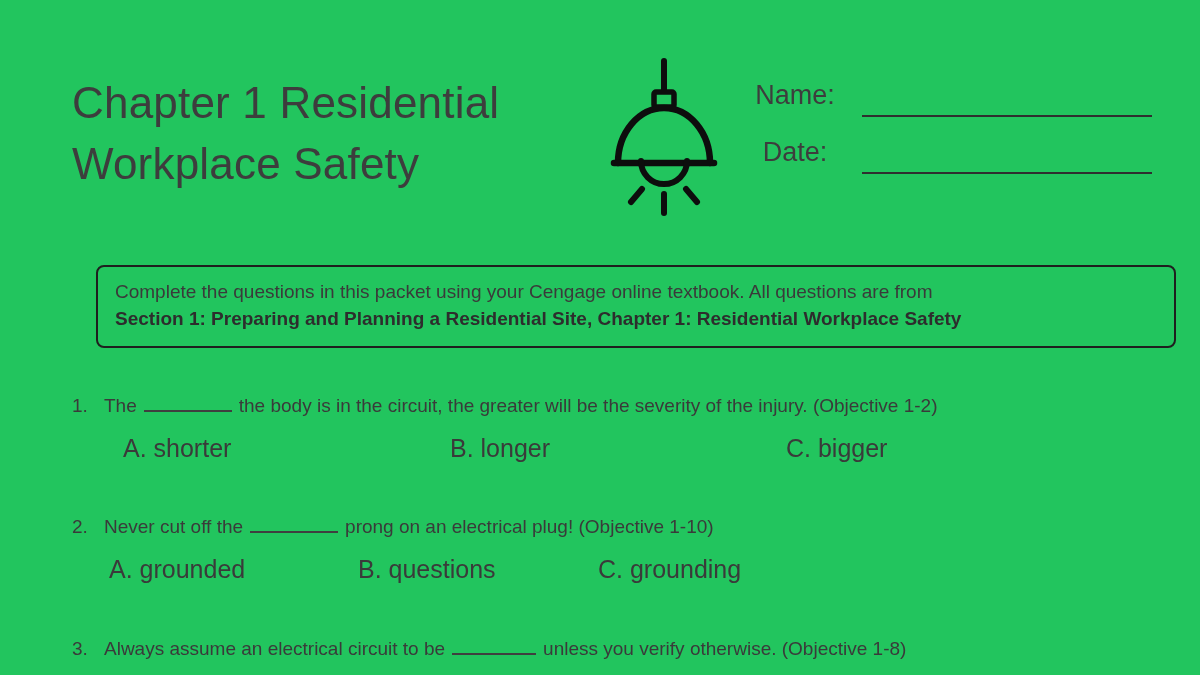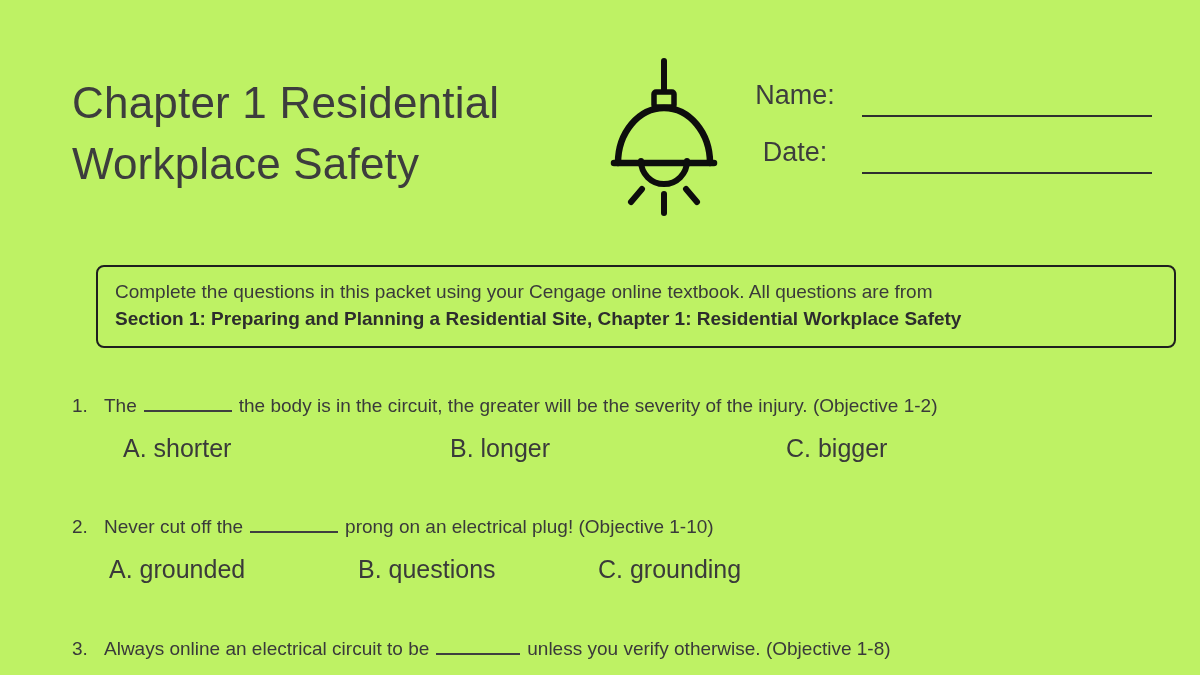--- a/index.html
+++ b/index.html
@@ -1,20 +1,20 @@
 <!DOCTYPE html>
 <html><head>
 <meta charset="utf-8">
 <style>
   * { margin:0; padding:0; box-sizing:border-box; }
   html,body { background:#ffffff; }
   .page {
     position:relative;
     width:1200px; height:675px;
-    background:#bef264;
+    background:#22c55e;
     overflow:hidden;
     font-family:"Liberation Sans", sans-serif;
     color:#3a3a3a;
   }
   
   .title {
     position:absolute; left:72px; top:72px;
     font-size:44px; line-height:61px; font-weight:400;
     color:#3d3d3d; letter-spacing:0.2px;
   }
@@ -106,16 +106,16 @@
   <div class="question q2">
     <span class="qnum">2.</span><span>Never cut off the</span><span class="blank"></span><span>prong on an electrical plug! (Objective 1-10)</span>
   </div>
   <div class="options q2-options">
     <span class="o-1-0">A. grounded</span>
     <span class="o-1-1">B. questions</span>
     <span class="o-1-2">C. grounding</span>
   </div>
 
   <div class="question q3">
-    <span class="qnum">3.</span><span>Always online an electrical circuit to be</span><span class="blank narrow"></span><span>unless you verify otherwise. (Objective 1-8)</span>
+    <span class="qnum">3.</span><span>Always assume an electrical circuit to be</span><span class="blank narrow"></span><span>unless you verify otherwise. (Objective 1-8)</span>
   </div>
 
 </div>
 
 </body></html>

